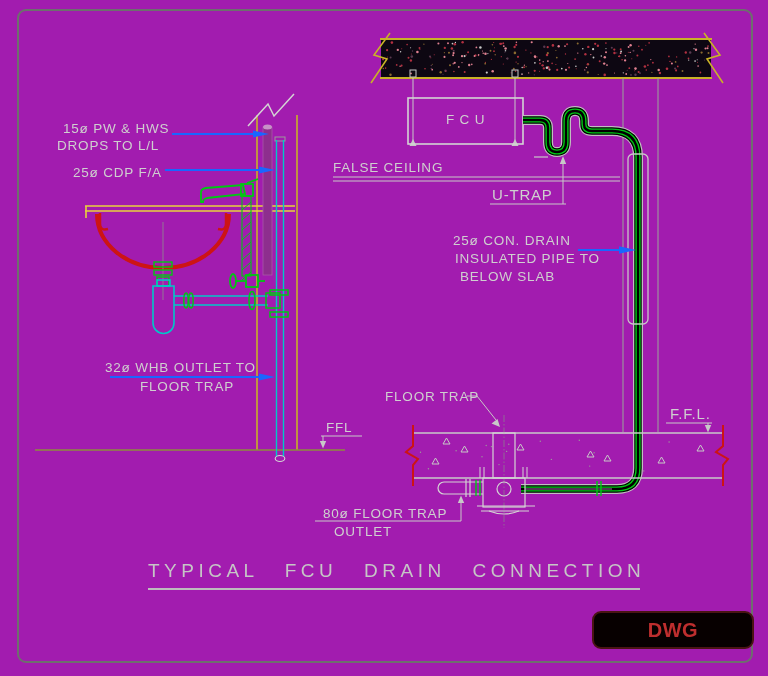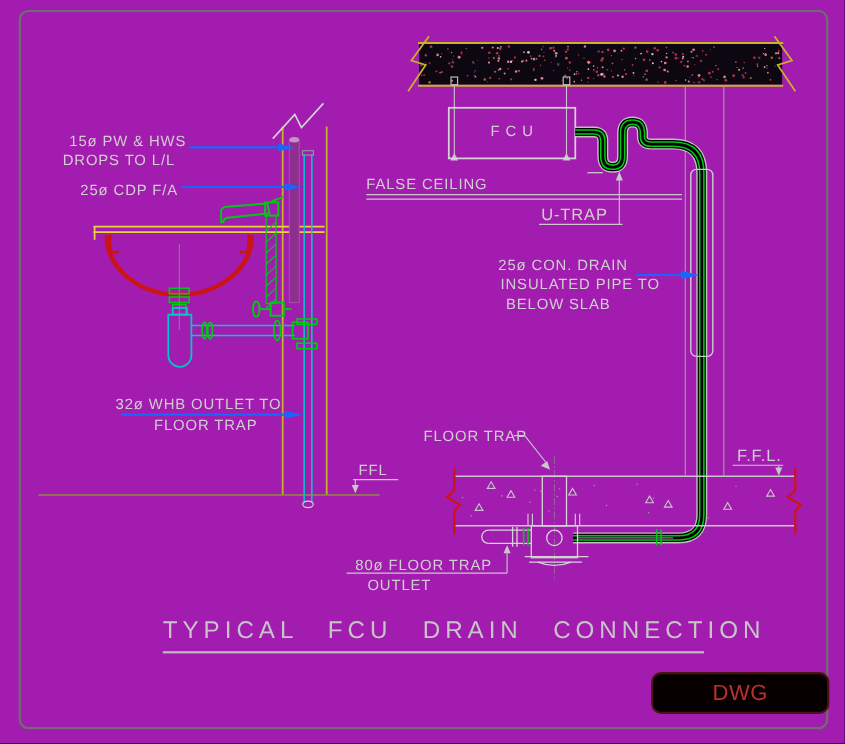--- a/index.html
+++ b/index.html
@@ -3,26 +3,26 @@
 <meta charset="utf-8">
 <style>
   html,body{margin:0;padding:0;background:#000;}
   #stage{position:relative;width:768px;height:676px;background:#a21caf;overflow:hidden;
          font-family:"Liberation Sans", sans-serif;}
   svg{position:absolute;left:0;top:0;}
   svg text{font-family:"Liberation Sans", sans-serif;fill:#CFCFCF;letter-spacing:0.8px;}
   .t{font-size:13.5px;}
   .t15{font-size:15px;}
   #title{position:absolute;left:148px;top:560px;width:492px;text-align:right;
-         color:#C6C6C6;font-size:22px;letter-spacing:4.5px;word-spacing:17px;
+         color:#C6C6C6;font-size:19px;letter-spacing:4.5px;word-spacing:17px;
          white-space:nowrap;border-bottom:2px solid #BDBDBD;padding-bottom:6px;}
   #logo{position:absolute;left:592px;top:611px;width:158px;height:34px;
         border:2px solid #4A1414;border-radius:9px;background:#070000;
         display:flex;align-items:center;justify-content:center;
-        font-size:20px;font-weight:normal;letter-spacing:0.5px;}
+        font-size:20px;font-weight:bold;letter-spacing:0.5px;}
   #logo .red{color:#BE2E2E;}
   #logo .gray{color:#ABABAB;}
 </style>
 </head>
 <body>
 
 <div id="stage">
 <svg width="768" height="676" viewBox="0 0 768 676">
 
   <rect x="18" y="10" width="734" height="652" rx="8" fill="none" stroke="#6E6E6E" stroke-width="2"></rect>

